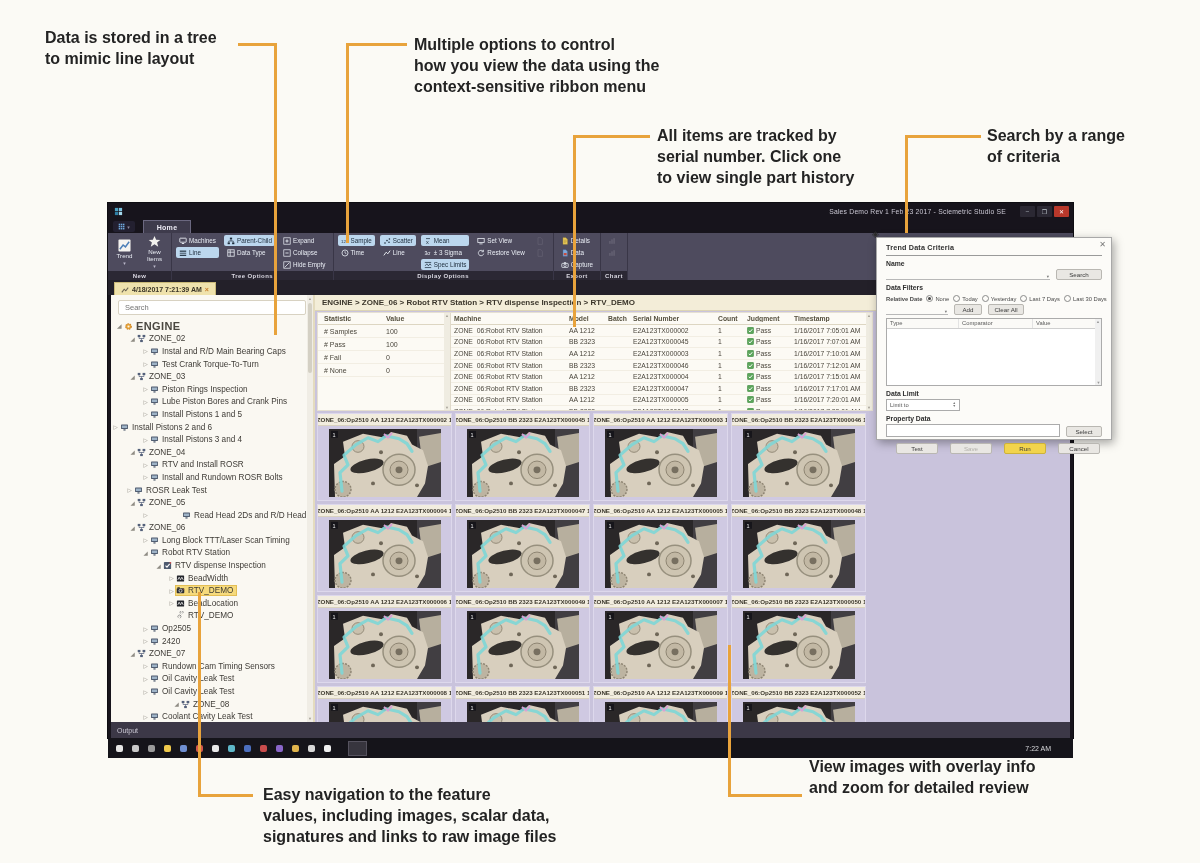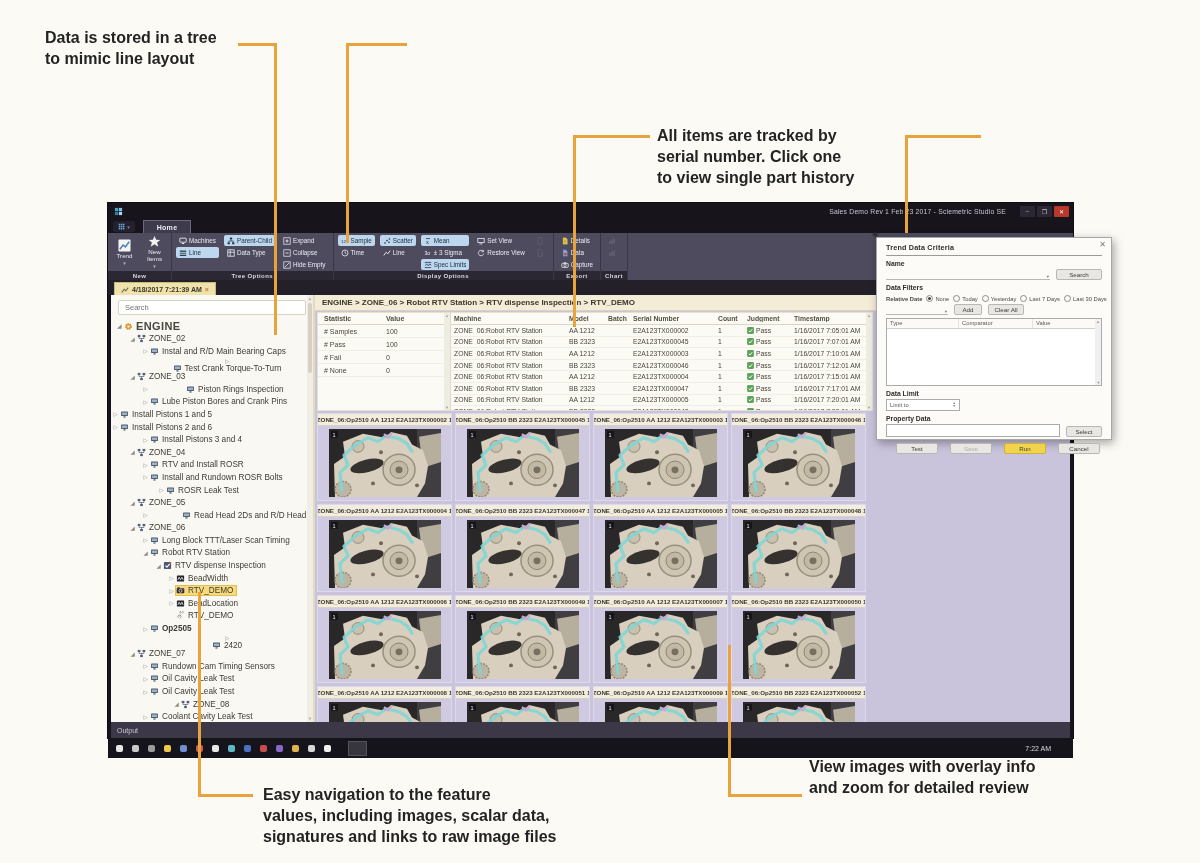--- a/index.html
+++ b/index.html
@@ -124,23 +124,28 @@
   .dlg-btn.primary{background:#F2D44C;border-color:#CDB23A;}
   .dlg-btn.dim{color:#B2B0AA;}
 </style>
 </head>
 <body>
 
 <div class="canvas">
 
   <div class="note" style="left:45px;top:27px;">Data is stored in a tree
 to mimic line layout</div>
+  <div class="note" style="left:414px;top:34px;">Multiple options to control
+how you view the data using the
+context-sensitive ribbon menu</div>
   <div class="note" style="left:657px;top:125px;">All items are tracked by
 serial number. Click one
 to view single part history</div>
+  <div class="note" style="left:987px;top:125px;">Search by a range
+of criteria</div>
   <div class="note" style="left:263px;top:784px;">Easy navigation to the feature
 values, including images, scalar data,
 signatures and links to raw image files</div>
   <div class="note" style="left:809px;top:756px;">View images with overlay info
 and zoom for detailed review</div>
 
   <div class="cl" style="left:238px;top:43px;width:39px;height:3px;"></div>
   <div class="cl" style="left:274px;top:43px;width:3px;height:292px;"></div>
   <div class="cl" style="left:349px;top:43px;width:58px;height:3px;"></div>
   <div class="cl" style="left:346px;top:43px;width:3px;height:200px;"></div>
@@ -525,21 +530,21 @@
                 <span class="icn ticn">
                   <svg viewBox="0 0 10 10">
                     <rect x="1.2" y="1.8" width="7.6" height="4.8" rx="0.6" fill="#4E5A6E"></rect>
                     <rect x="2.2" y="2.8" width="5.6" height="2.8" fill="#9FB4C8"></rect>
                     <rect x="3.8" y="7" width="2.4" height="1.4" fill="#4E5A6E"></rect>
                   </svg>
                 </span>
                 <span>Instal and R/D Main Bearing Caps</span>
               </span>
             </div>
-            <div class="trow" style="padding-left: 30px; flex-direction: column;">
+            <div class="trow" style="padding-left: 30px;">
               <span class="exp">▷</span>
               <span style="display: flex; align-items: center;">
                 <span class="icn ticn">
                   <svg viewBox="0 0 10 10">
                     <rect x="1.2" y="1.8" width="7.6" height="4.8" rx="0.6" fill="#4E5A6E"></rect>
                     <rect x="2.2" y="2.8" width="5.6" height="2.8" fill="#9FB4C8"></rect>
                     <rect x="3.8" y="7" width="2.4" height="1.4" fill="#4E5A6E"></rect>
                   </svg>
                 </span>
                 <span>Test Crank Torque-To-Turn</span>
@@ -552,21 +557,21 @@
                   <svg viewBox="0 0 10 10">
                     <rect x="0.8" y="1" width="3" height="2.4" fill="#53607A"></rect>
                     <rect x="6.2" y="1" width="3" height="2.4" fill="#53607A"></rect>
                     <rect x="3.5" y="6.6" width="3" height="2.4" fill="#53607A"></rect>
                     <path d="M2.3 3.4 V5 H7.7 V3.4 M5 5 V6.6" stroke="#53607A" stroke-width="0.8" fill="none"></path>
                   </svg>
                 </span>
                 <span>ZONE_03</span>
               </span>
             </div>
-            <div class="trow" style="padding-left: 30px; gap: 36px;">
+            <div class="trow" style="padding-left: 30px;">
               <span class="exp">▷</span>
               <span style="display: flex; align-items: center;">
                 <span class="icn ticn">
                   <svg viewBox="0 0 10 10">
                     <rect x="1.2" y="1.8" width="7.6" height="4.8" rx="0.6" fill="#4E5A6E"></rect>
                     <rect x="2.2" y="2.8" width="5.6" height="2.8" fill="#9FB4C8"></rect>
                     <rect x="3.8" y="7" width="2.4" height="1.4" fill="#4E5A6E"></rect>
                   </svg>
                 </span>
                 <span>Piston Rings Inspection</span>
@@ -578,21 +583,21 @@
                 <span class="icn ticn">
                   <svg viewBox="0 0 10 10">
                     <rect x="1.2" y="1.8" width="7.6" height="4.8" rx="0.6" fill="#4E5A6E"></rect>
                     <rect x="2.2" y="2.8" width="5.6" height="2.8" fill="#9FB4C8"></rect>
                     <rect x="3.8" y="7" width="2.4" height="1.4" fill="#4E5A6E"></rect>
                   </svg>
                 </span>
                 <span>Lube Piston Bores and Crank Pins</span>
               </span>
             </div>
-            <div class="trow" style="">
+            <div class="trow" style="padding-left: 30px;">
               <span class="exp">▷</span>
               <span style="display: flex; align-items: center;">
                 <span class="icn ticn">
                   <svg viewBox="0 0 10 10">
                     <rect x="1.2" y="1.8" width="7.6" height="4.8" rx="0.6" fill="#4E5A6E"></rect>
                     <rect x="2.2" y="2.8" width="5.6" height="2.8" fill="#9FB4C8"></rect>
                     <rect x="3.8" y="7" width="2.4" height="1.4" fill="#4E5A6E"></rect>
                   </svg>
                 </span>
                 <span>Install Pistons 1 and 5</span>
@@ -657,21 +662,21 @@
                 <span class="icn ticn">
                   <svg viewBox="0 0 10 10">
                     <rect x="1.2" y="1.8" width="7.6" height="4.8" rx="0.6" fill="#4E5A6E"></rect>
                     <rect x="2.2" y="2.8" width="5.6" height="2.8" fill="#9FB4C8"></rect>
                     <rect x="3.8" y="7" width="2.4" height="1.4" fill="#4E5A6E"></rect>
                   </svg>
                 </span>
                 <span>Install and Rundown ROSR Bolts</span>
               </span>
             </div>
-            <div class="trow" style="padding-left: 46px;">
+            <div class="trow" style="padding-left: 14px;">
               <span class="exp">▷</span>
               <span style="display: flex; align-items: center;">
                 <span class="icn ticn">
                   <svg viewBox="0 0 10 10">
                     <rect x="1.2" y="1.8" width="7.6" height="4.8" rx="0.6" fill="#4E5A6E"></rect>
                     <rect x="2.2" y="2.8" width="5.6" height="2.8" fill="#9FB4C8"></rect>
                     <rect x="3.8" y="7" width="2.4" height="1.4" fill="#4E5A6E"></rect>
                   </svg>
                 </span>
                 <span>ROSR Leak Test</span>
@@ -801,32 +806,32 @@
                 <span class="icn ticn">
                   <svg viewBox="0 0 10 10">
                     <path d="M4.2 5.8 L5.8 4.2 M2.6 7.4 A1.7 1.7 0 1 1 5 7.4 L4.2 8.2 M7.4 2.6 A1.7 1.7 0 1 0 5 2.6 L5.8 1.8" fill="none" stroke="#8A8A8A" stroke-width="1"></path>
                   </svg>
                 </span>
                 <span>RTV_DEMO</span>
               </span>
             </div>
             <div class="trow" style="padding-left: 30px;">
               <span class="exp">▷</span>
-              <span style="display: flex; align-items: flex-start; font-weight: bold;">
+              <span style="display: flex; align-items: flex-start;">
                 <span class="icn ticn">
                   <svg viewBox="0 0 10 10">
                     <rect x="1.2" y="1.8" width="7.6" height="4.8" rx="0.6" fill="#4E5A6E"></rect>
                     <rect x="2.2" y="2.8" width="5.6" height="2.8" fill="#9FB4C8"></rect>
                     <rect x="3.8" y="7" width="2.4" height="1.4" fill="#4E5A6E"></rect>
                   </svg>
                 </span>
                 <span>Op2505</span>
               </span>
             </div>
-            <div class="trow" style="padding-left: 30px; flex-direction: column;">
+            <div class="trow" style="padding-left: 30px;">
               <span class="exp">▷</span>
               <span style="display: flex; align-items: center;">
                 <span class="icn ticn">
                   <svg viewBox="0 0 10 10">
                     <rect x="1.2" y="1.8" width="7.6" height="4.8" rx="0.6" fill="#4E5A6E"></rect>
                     <rect x="2.2" y="2.8" width="5.6" height="2.8" fill="#9FB4C8"></rect>
                     <rect x="3.8" y="7" width="2.4" height="1.4" fill="#4E5A6E"></rect>
                   </svg>
                 </span>
                 <span>2420</span>

